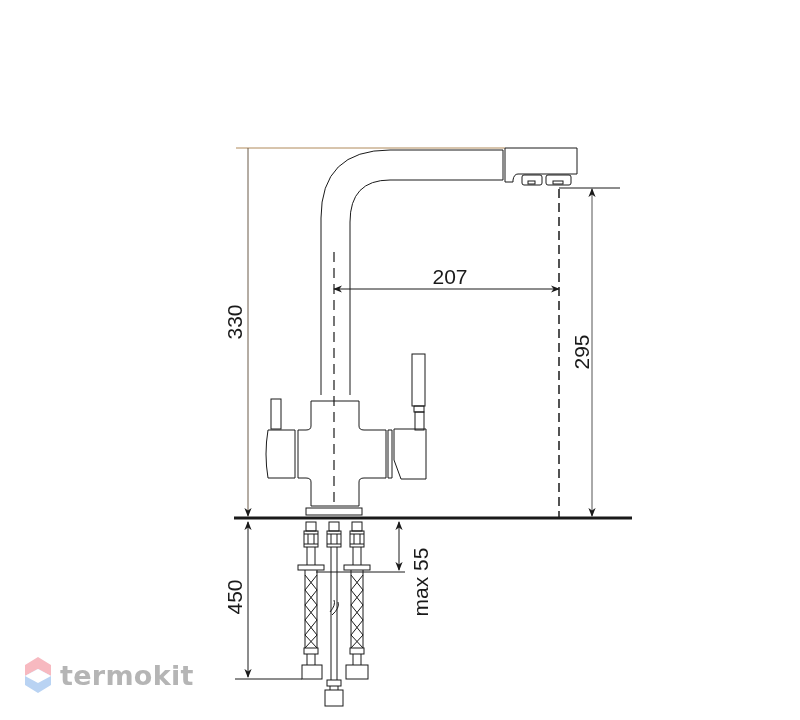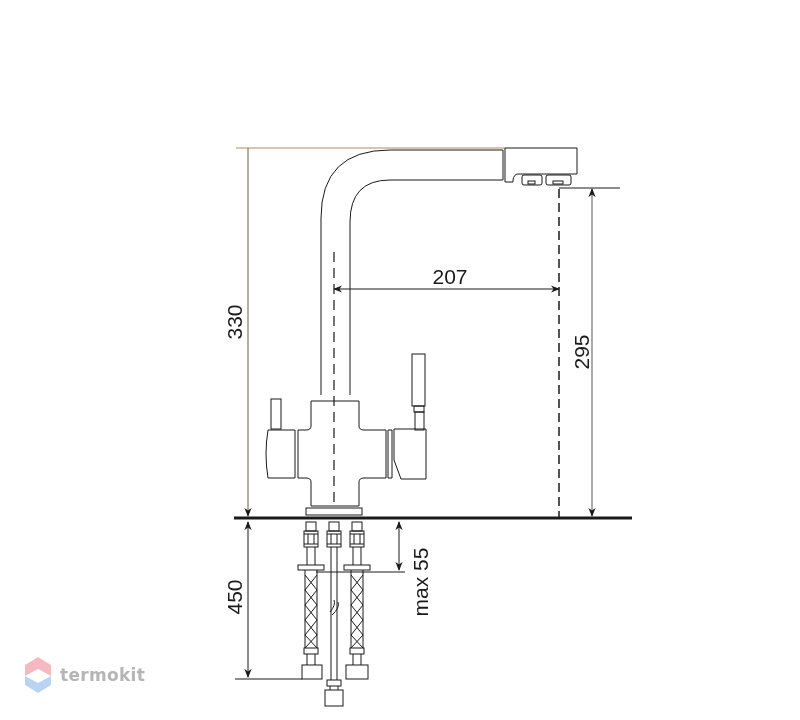--- a/index.html
+++ b/index.html
@@ -1,20 +1,20 @@
 <!DOCTYPE html>
 <html><head>
 <meta charset="utf-8">
 <style>
   html, body { margin: 0; padding: 0; background: #ffffff; }
   body { width: 800px; height: 720px; position: relative; overflow: hidden; font-family: "Liberation Sans", sans-serif; }
   #drawing { position: absolute; left: 0; top: 0; width: 800px; height: 720px; }
   .dim-text { font-family: "Liberation Sans", sans-serif; font-size: 21px; fill: #1a1a1a; }
   .logo { position: absolute; left: 24px; top: 656px; display: flex; align-items: center; gap: 8px; }
-  .logo-text { font-family: "DejaVu Sans", sans-serif; font-weight: bold; font-size: 17px; color: #b5b5b5; letter-spacing: 0.3px; }
+  .logo-text { font-family: "DejaVu Sans", sans-serif; font-weight: bold; font-size: 27px; color: #b5b5b5; letter-spacing: 0.3px; }
 </style>
 </head>
 <body>
 
 <svg id="drawing" viewBox="0 0 800 720" xmlns="http://www.w3.org/2000/svg">
   <defs>
     <marker id="arr" viewBox="0 0 10 10" refX="9" refY="5" markerWidth="9" markerHeight="9" orient="auto-start-reverse">
       <path d="M0,1 L10,5 L0,9 L3,5 Z" fill="#1a1a1a"></path>
     </marker>
   </defs>

